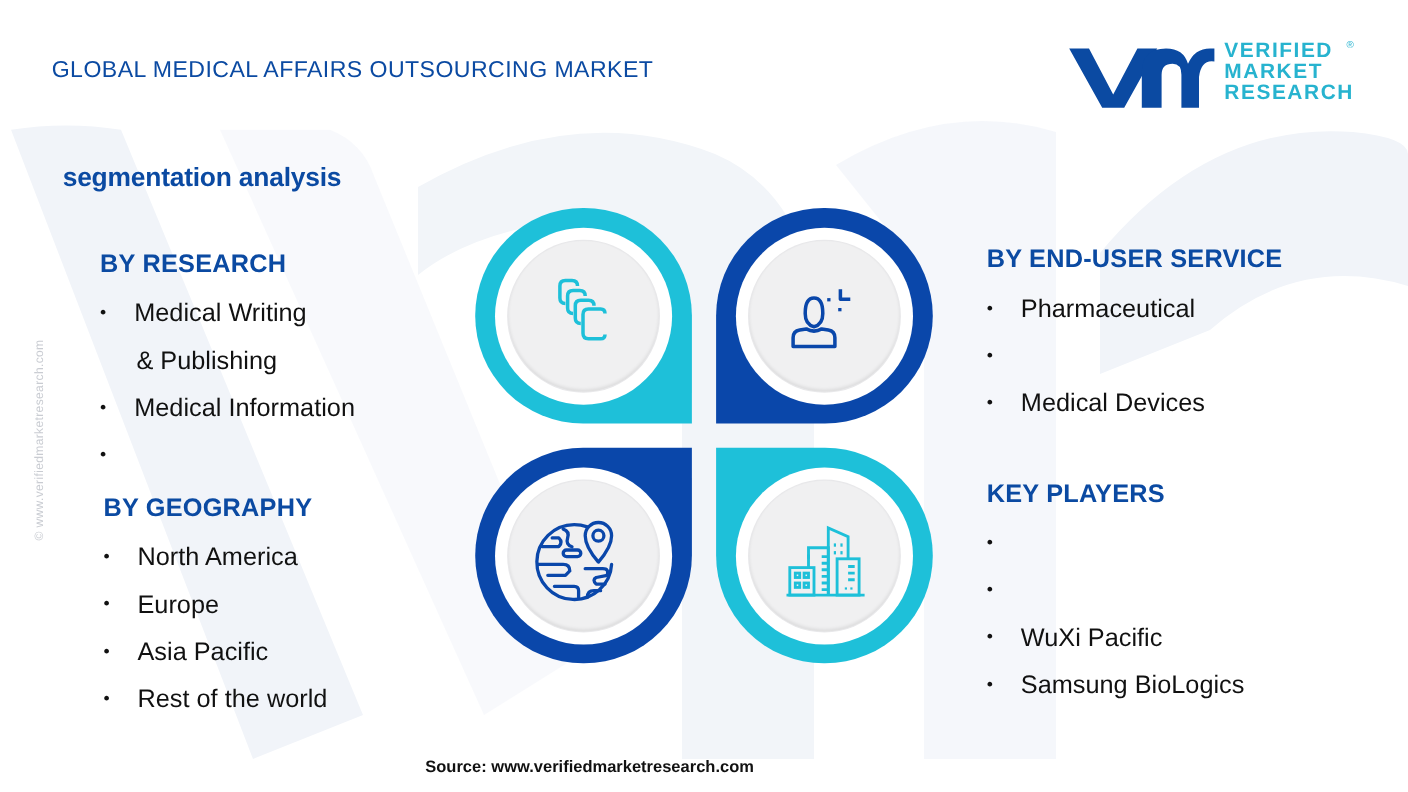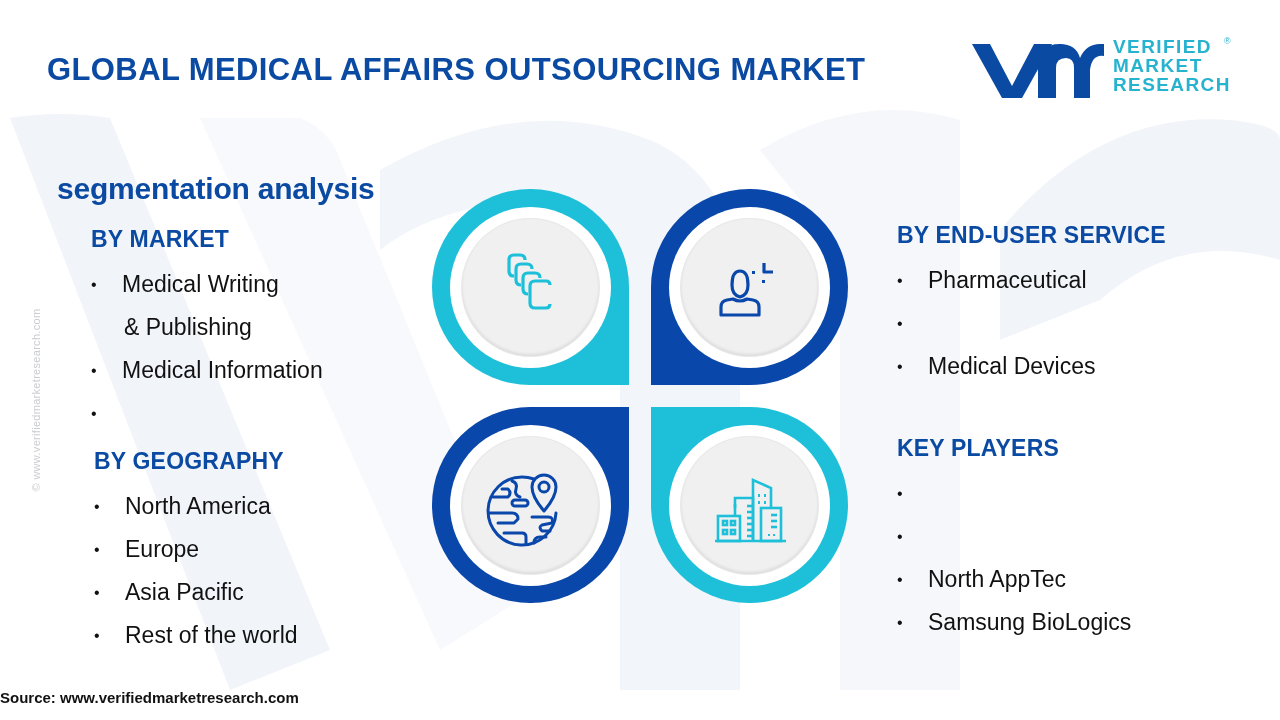--- a/index.html
+++ b/index.html
@@ -9,33 +9,33 @@
   .watermark { position: absolute; left: 0; top: 0; width: 1280px; height: 720px; pointer-events: none; }
 
   .side-url {
     position: absolute; left: 36px; top: 400px;
     transform: translate(-50%, -50%) rotate(-90deg);
     font-size: 11px; color: #c9ccd2; white-space: nowrap; letter-spacing: 0.3px;
   }
 
   .title {
     position: absolute; left: 47px; top: 52px;
-    font-size: 31px; font-weight: 700; color: #0b4aa2; letter-spacing: 0.4px;
+    font-size: 21px; font-weight: 400; color: #0b4aa2; letter-spacing: 0.4px;
   }
 
   .logo { position: absolute; left: 968px; top: 36px; width: 270px; height: 64px; }
   .logo-text {
     position: absolute; left: 1113px; top: 37px;
     font-size: 19px; line-height: 19px; font-weight: 700; color: #27b3cf; letter-spacing: 1.4px;
   }
   .logo-reg { position: absolute; left: 1224px; top: 36px; font-size: 9px; color: #27b3cf; }
 
   .subtitle {
     position: absolute; left: 57px; top: 148px;
-    font-size: 30px; font-weight: 700; color: #0b4aa2; letter-spacing: -0.2px; margin-top: 24px;
+    font-size: 24px; font-weight: 700; color: #0b4aa2; letter-spacing: -0.2px;
   }
 
   .section { position: absolute; }
   .section h3 { font-size: 23px; font-weight: 700; color: #0b4aa2; letter-spacing: 0.2px; margin-bottom: 10px; }
   .section ul { list-style: none; }
   .section li { font-size: 23px; line-height: 43px; color: #111; display: flex; }
   .section li .bullet { width: 31px; flex: 0 0 31px; font-size: 16px; text-align: left; padding-left: 0; }
   .section li.cont { padding-left: 33px; }
 
   .sec-service { left: 91px; top: 226px; }
@@ -54,21 +54,21 @@
     background: #f0f0f1; box-shadow: inset 0 -2px 3px rgba(0,0,0,0.08), 0 0 0 1px #e8e8ea;
   }
   .petal .icon { position: absolute; left: 0; top: 0; width: 137px; height: 137px; }
 
   .p-tl { left: 432px; top: 189px; background: #1ec0d9; border-radius: 99px 99px 0 99px; }
   .p-tr { left: 651px; top: 189px; background: #0a47aa; border-radius: 99px 99px 99px 0; }
   .p-bl { left: 432px; top: 407px; background: #0a47aa; border-radius: 99px 0 99px 99px; }
   .p-br { left: 651px; top: 407px; background: #1ec0d9; border-radius: 0 99px 99px 99px; }
 
   .source {
-    position: absolute; left: 0; width: 1072px; top: 689px; text-align: left;
+    position: absolute; left: 0; width: 1072px; top: 689px; text-align: center;
     font-size: 15px; font-weight: 700; color: #111;
   }
 </style>
 </head>
 <body>
 
 <svg class="watermark" viewBox="0 0 1280 720">
   <path d="M10 118 Q60 110 110 118 L330 650 L230 690 Z" fill="#f1f4f9"></path>
   <path d="M200 118 L300 118 Q330 130 340 160 L520 600 L440 650 Z" fill="#f3f5fa" opacity="0.6"></path>
   <path d="M380 170 Q520 90 650 140 Q720 170 740 260 L740 690 L620 690 L620 280 Q610 200 520 200 Q430 210 380 250 Z" fill="#f2f5f9"></path>
@@ -87,21 +87,21 @@
 <div class="logo-text">
   <div>VERIFIED</div>
   <div>MARKET</div>
   <div>RESEARCH</div>
 </div>
 <div class="logo-reg">®</div>
 
 <div class="subtitle">segmentation analysis</div>
 
 <div class="section sec-service">
-  <h3>BY MARKET</h3>
+  <h3>BY RESEARCH</h3>
   <ul>
     <li>
         <span class="bullet">•</span>
         <span>Medical Writing</span>
       </li>
     <li class="cont">
         <span>&amp; Publishing</span>
       </li>
     <li>
         <span class="bullet">•</span>
@@ -156,21 +156,21 @@
   <h3>KEY PLAYERS</h3>
   <ul>
     <li>
         <span class="bullet">•</span>
       </li>
     <li>
         <span class="bullet">•</span>
       </li>
     <li>
         <span class="bullet">•</span>
-        <span>North AppTec</span>
+        <span>WuXi Pacific</span>
       </li>
     <li>
         <span class="bullet">•</span>
         <span>Samsung BioLogics</span>
       </li>
   </ul>
 </div>
 
 <div class="petal p-tl">
   <div class="ring"></div>

